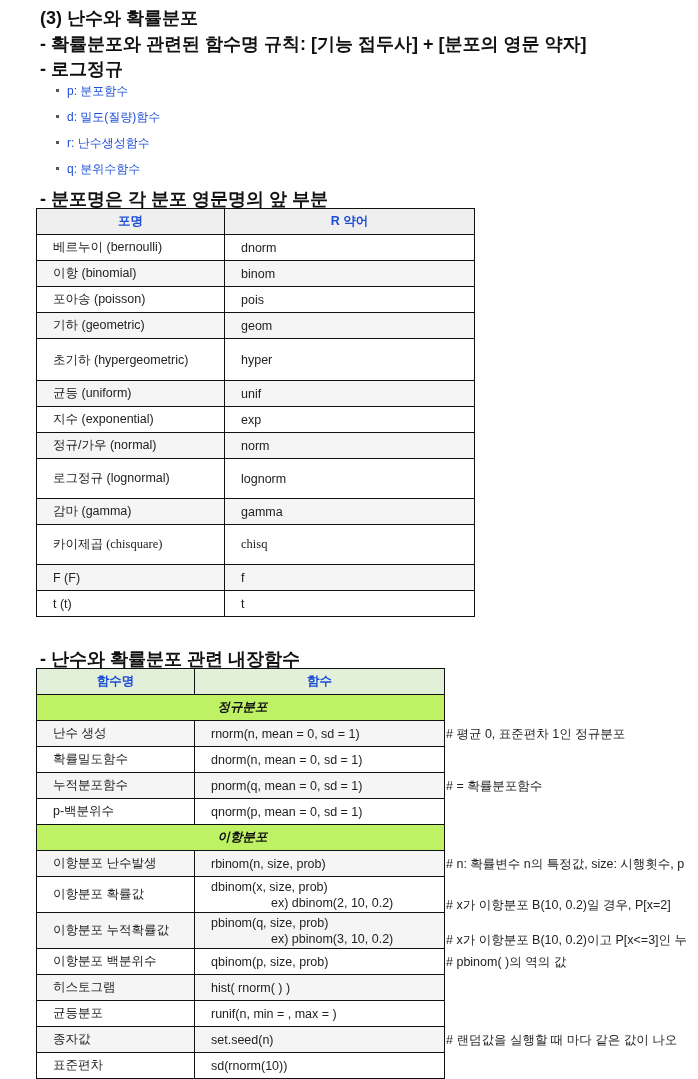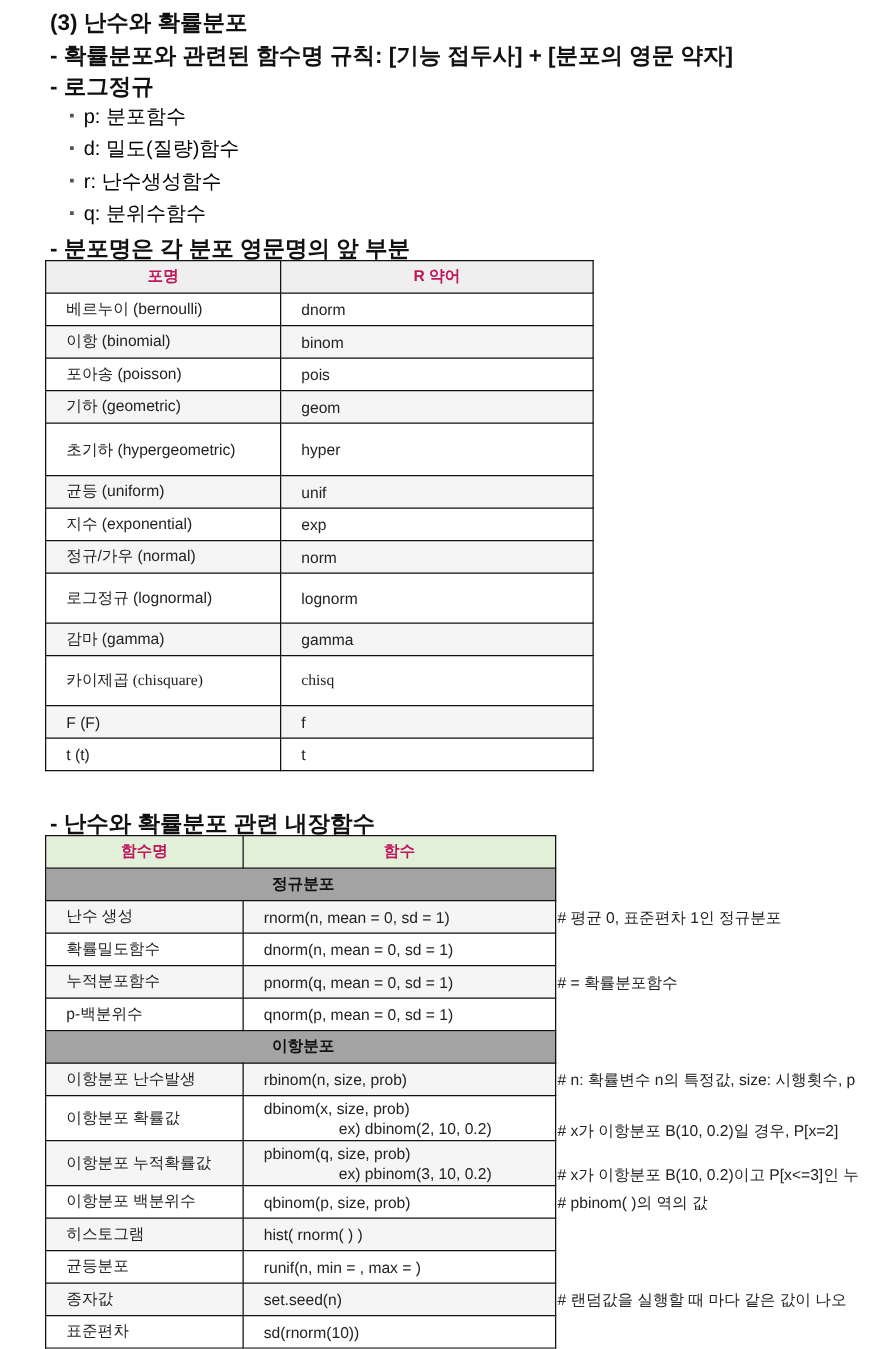--- a/index.html
+++ b/index.html
@@ -1,29 +1,29 @@
 <!DOCTYPE html>
 <html><head>
 <meta charset="utf-8">
 <style>
   html, body { margin:0; padding:0; background:#ffffff; }
   body { width:698px; height:1079px; overflow:hidden; position:relative;
          font-family:"Liberation Sans","DejaVu Sans",sans-serif; color:#222; font-size:12.5px; }
   .line { position:absolute; left:40px; white-space:nowrap; }
   .bold { font-weight:bold; font-size:18px; color:#111; }
-  .bullet { position:absolute; left:56px; white-space:nowrap; color:#000000; font-size:16px; }
+  .bullet { position:absolute; left:56px; white-space:nowrap; color:#1d4ed8; font-size:12px; }
   .bullet .dot { display:inline-block; width:3px; height:3px; background:#555; margin-right:8px; vertical-align:middle; position:relative; top:-1px; }
   table { position:absolute; left:36px; border-collapse:collapse; table-layout:fixed; }
   td { border:1px solid #111; padding:0 0 0 16px; font-size:12.5px; color:#222; vertical-align:middle; }
   td.c1 { width:141px; }
   td.c2 { width:233px; }
-  tr.hd td { background:#efefef; text-align:center; font-weight:bold; padding-left:0; color:#be185d; }
+  tr.hd td { background:#efefef; text-align:center; font-weight:bold; padding-left:0; color:#1d4ed8; }
   tr.alt td { background:#f5f5f5; }
   #t2 tr.hd td { background:#e2efd9; }
-  #t2 tr.sec td { background:#a3a3a3; text-align:center; font-weight:bold; padding-left:4px; color:#111; }
+  #t2 tr.sec td { background:#bef264; text-align:center; font-weight:bold; padding-left:4px; color:#111;font-style:italic; }
   .ex { display:block; padding-left:60px; }
   .cmt { position:absolute; left:446px; white-space:nowrap; font-size:12.5px; color:#222; }
 </style>
 </head>
 <body>
 
 <div class="line bold" style="top:6px;">(3) 난수와 확률분포</div>
 <div class="line bold" style="top:32px;">- 확률분포와 관련된 함수명 규칙: [기능 접두사] + [분포의 영문 약자]</div>
 <div class="line bold" style="top:57px;">- 로그정규</div>
 

